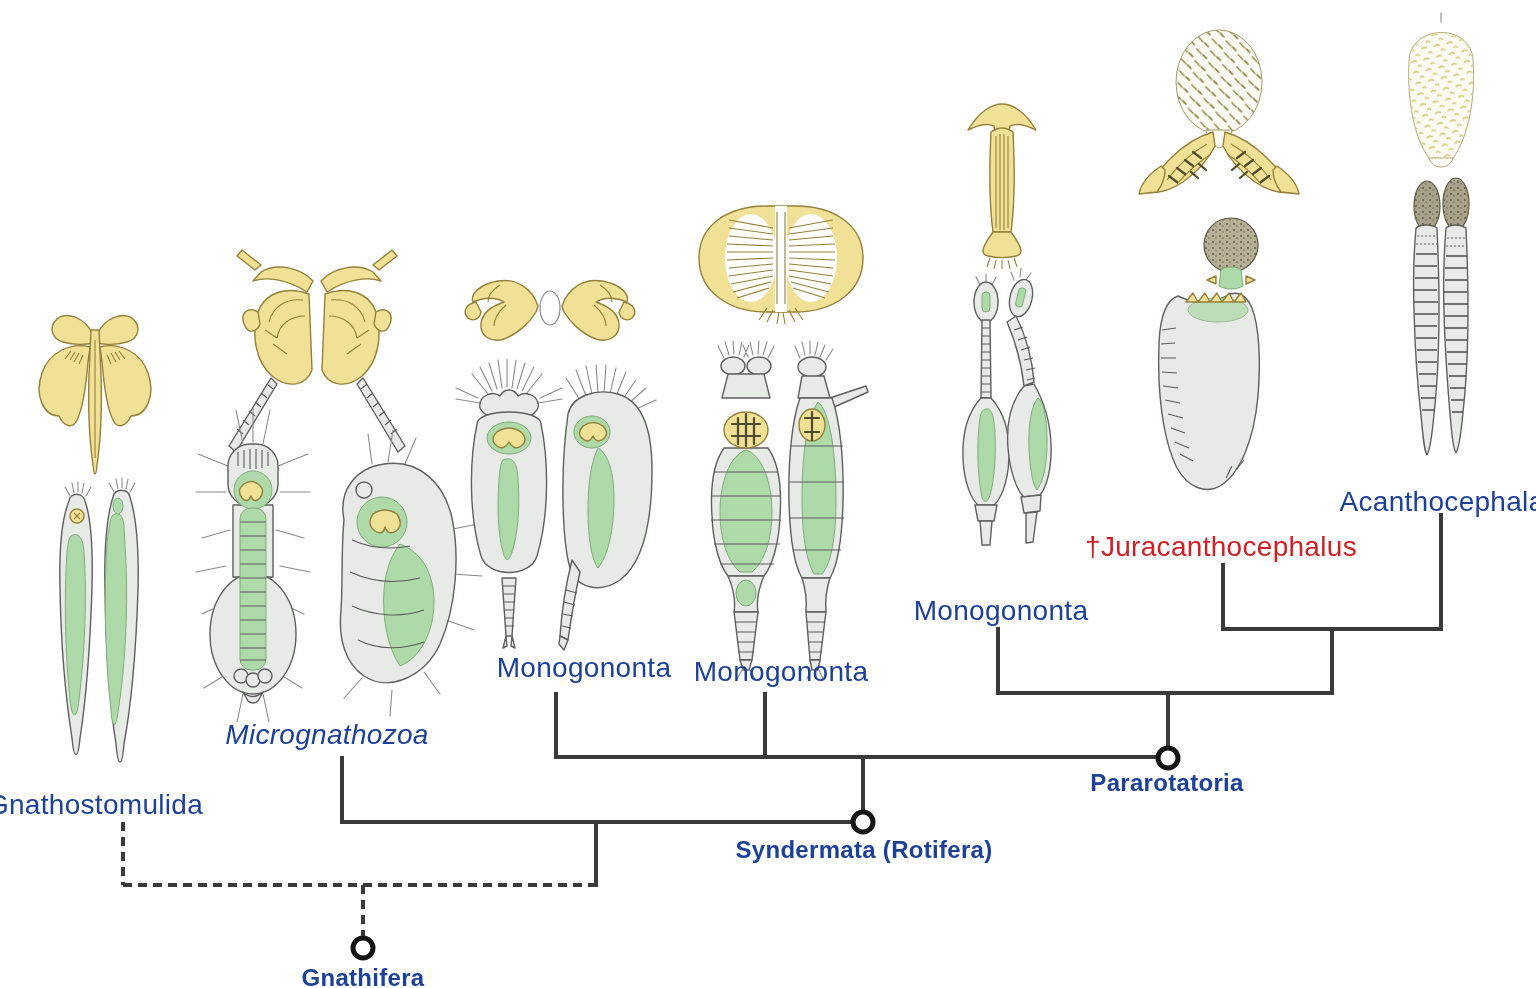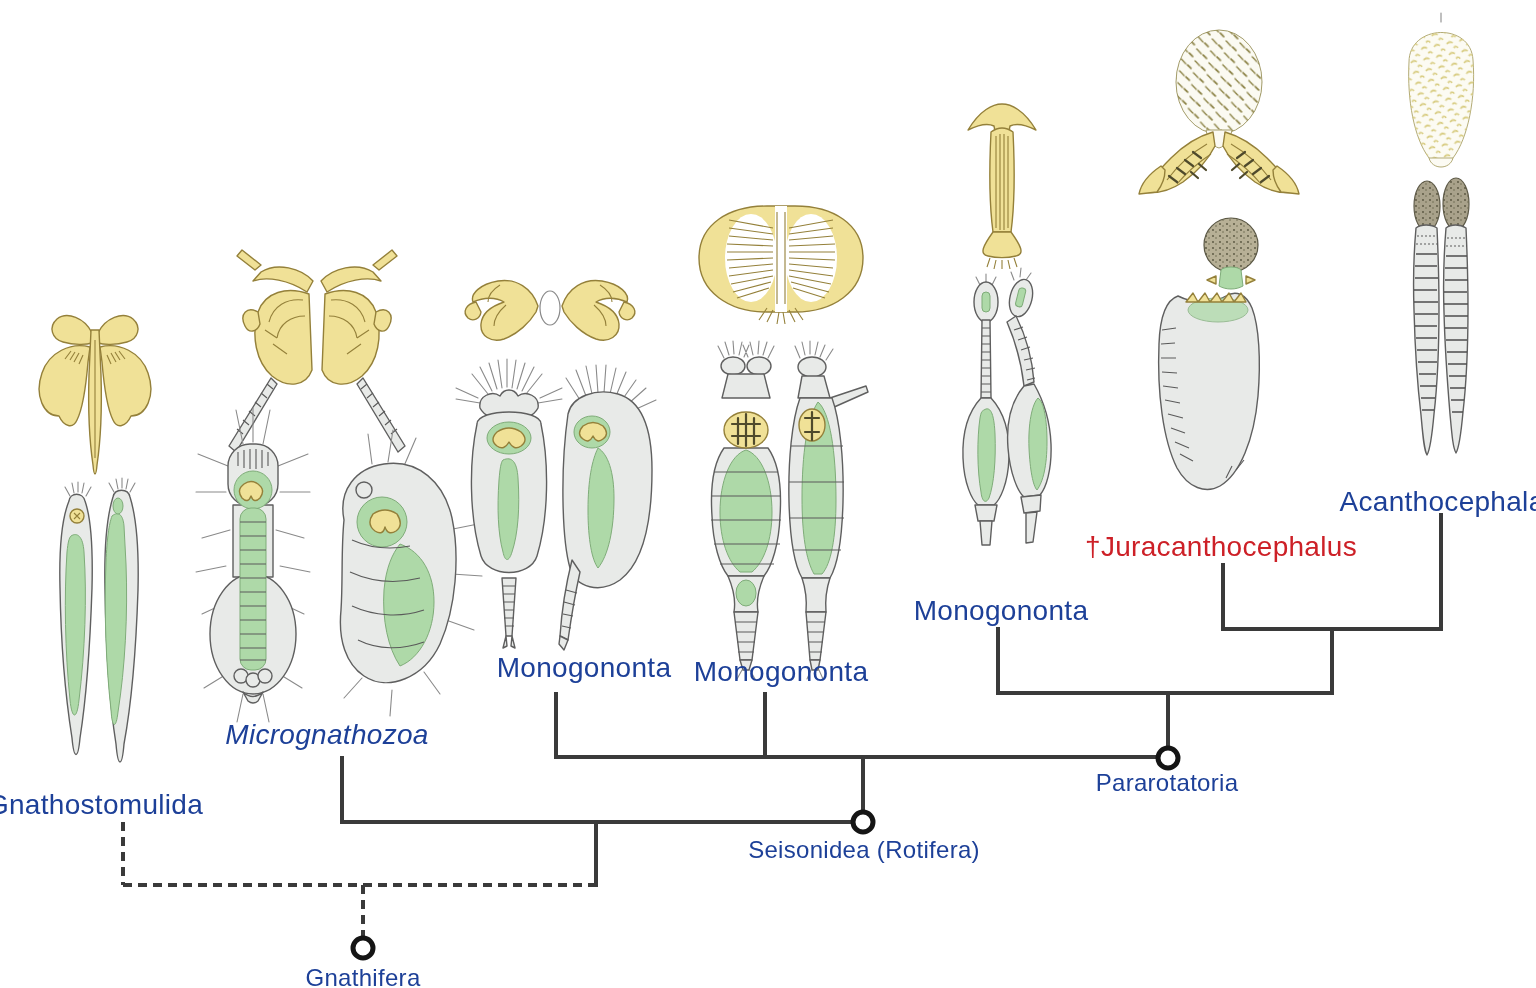--- a/index.html
+++ b/index.html
@@ -9,21 +9,21 @@
     --body-gray:#e8eae8; --body-outline:#5f5f5f;
     --gut-green:#aed9a8; --background:#ffffff;
   }
   html,body{margin:0;padding:0;background:#fff;}
   .canvas{position:relative;width:1536px;height:988px;background:var(--background);overflow:hidden;
           font-family:"Liberation Sans","DejaVu Sans",sans-serif;}
   .figure-svg{position:absolute;left:0;top:0;}
   .label{position:absolute;transform:translate(-50%,-50%);white-space:nowrap;
          color:var(--taxon-label);letter-spacing:.3px;}
   .taxon{font-size:28px;}
-  .clade{font-size:24px;font-weight:normal;color:var(--clade-label);}
+  .clade{font-size:24px;font-weight:bold;color:var(--clade-label);}
   .extinct{color:var(--extinct-label);}
   
   .jaw{fill:var(--jaw-yellow);stroke:var(--jaw-outline);stroke-width:1.4;stroke-linejoin:round;}
   .jawline{fill:none;stroke:var(--jaw-outline);stroke-width:1.1;}
   .bodyp{fill:var(--body-gray);stroke:var(--body-outline);stroke-width:1.4;stroke-linejoin:round;}
   .gut{fill:var(--gut-green);stroke:#7fac79;stroke-width:1;}
   .segline{fill:none;stroke:#5a5a5a;stroke-width:1.1;}
   .bristle{fill:none;stroke:#8a8a8a;stroke-width:1.1;stroke-linecap:round;}
   .darkline{fill:none;stroke:#4f4a2c;stroke-width:2.2;stroke-linecap:round;}
   .edge.solid{stroke:var(--tree-line);stroke-width:4;stroke-linecap:square;}
@@ -301,17 +301,17 @@
       </g>
 </svg>
 
 <div class="label taxon" style="left: 95px; top: 805px;">Gnathostomulida</div>
 <div class="label taxon" style="left: 327px; top: 735px; font-style: italic;">Micrognathozoa</div>
 <div class="label taxon" style="left: 557px; top: 668px; margin-left: 27px;">Monogononta</div>
 <div class="label taxon" style="left: 781px; top: 672px;">Monogononta</div>
 <div class="label taxon" style="left: 1001px; top: 611px;">Monogononta</div>
 <div class="label taxon extinct" style="left: 1221px; top: 547px;">†Juracanthocephalus</div>
 <div class="label taxon" style="left: 1442px; top: 502px;">Acanthocephala</div>
-<div class="label clade" style="left: 864px; top: 850px;">Seisonidea (Rotifera)</div>
+<div class="label clade" style="left: 864px; top: 850px;">Syndermata (Rotifera)</div>
 <div class="label clade" style="left: 1167px; top: 783px;">Pararotatoria</div>
 <div class="label clade" style="left: 363px; top: 978px;">Gnathifera</div>
 
 </div>
 
 </body></html>

